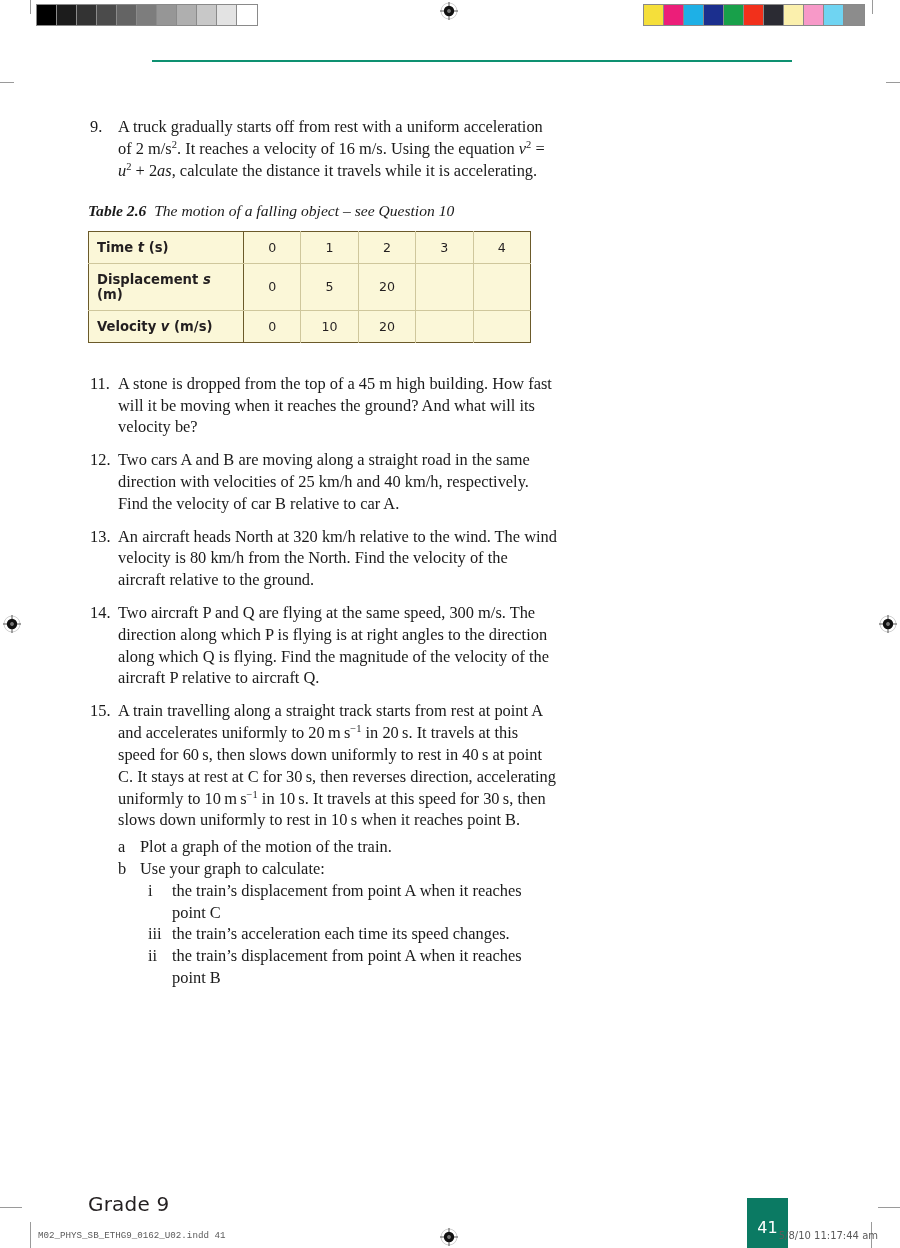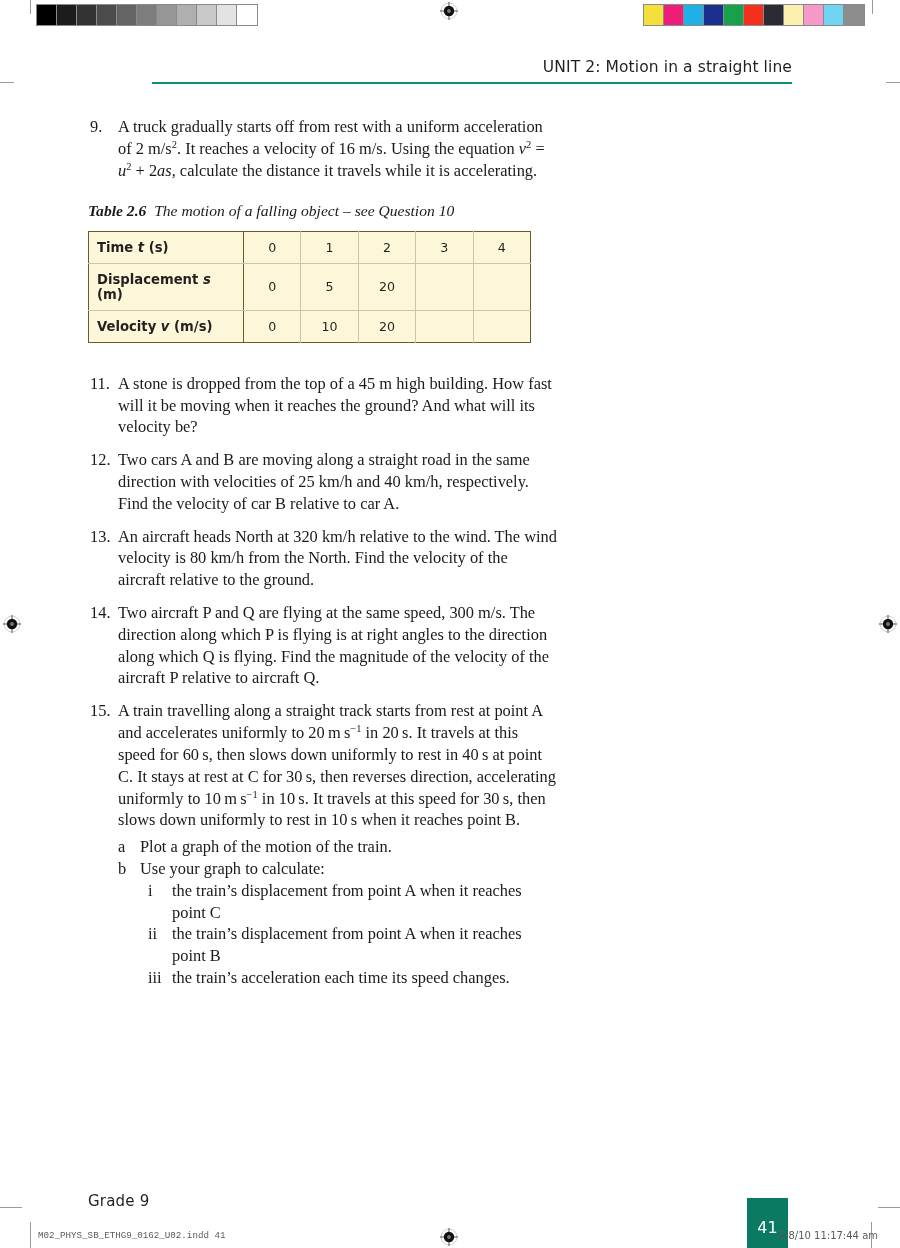--- a/index.html
+++ b/index.html
@@ -166,21 +166,21 @@
     flex: 0 0 24px;
   }
   .sub-item .sub-body { flex: 1 1 auto; }
 
   
   #grade-label {
     position: absolute;
     left: 88px;
     top: 1192px;
     font-family: "DejaVu Sans", sans-serif;
-    font-size: 15px;
+    font-size: 20px;
     color: #231f20;
     letter-spacing: 0.2px;
   }
   #page-badge {
     position: absolute;
     left: 747px;
     top: 1172px;
     width: 41px;
     height: 58px;
     background: #0b7a63;
@@ -292,21 +292,20 @@
   <svg width="18" height="18" viewBox="0 0 18 18">
     <circle cx="9" cy="9" r="8" fill="none" stroke="#bdbdbd" stroke-width="0.7"></circle>
     <circle cx="9" cy="9" r="5.2" fill="#111111"></circle>
     <circle cx="9" cy="9" r="1.7" fill="#ffffff"></circle>
     <line x1="9" y1="0" x2="9" y2="18" stroke="#111111" stroke-width="0.7"></line>
     <line x1="0" y1="9" x2="18" y2="9" stroke="#111111" stroke-width="0.7"></line>
   </svg>
 </div>
 
 <div id="running-head">
-  <div class="head-text">UNIT 2: Motion in a straight line</div>
   <div class="head-rule" style="background: rgb(14, 145, 113);"></div>
 </div>
 
 <div id="content">
 
   <div class="q-item">
     <div class="q-num">9.</div>
     <div class="q-body">A truck gradually starts off from rest with a uniform acceleration of 2 m/s<sup>2</sup>. It reaches a velocity of 16 m/s. Using the equation <i>v</i><sup>2</sup> = <i>u</i><sup>2</sup> + 2<i>as</i>, calculate the distance it travels while it is accelerating.</div>
   </div>
 
@@ -380,26 +379,26 @@
     </div>
     <div class="sub-item">
       <div class="sub-label">b</div>
       <div class="sub-body">Use your graph to calculate:</div>
     </div>
     <div class="sub-item level2">
       <div class="sub-label">i</div>
       <div class="sub-body">the train’s displacement from point A when it reaches point C</div>
     </div>
     <div class="sub-item level2">
+      <div class="sub-label">iii</div>
+      <div class="sub-body">the train’s acceleration each time its speed changes.</div>
+    </div>
+    <div class="sub-item level2">
       <div class="sub-label">ii</div>
       <div class="sub-body">the train’s displacement from point A when it reaches point B</div>
-    </div>
-    <div class="sub-item level2">
-      <div class="sub-label">iii</div>
-      <div class="sub-body">the train’s acceleration each time its speed changes.</div>
     </div>
   </div>
 
 </div>
 
 <div id="grade-label">Grade 9</div>
 <div id="page-badge" style="background: rgb(11, 122, 99);">41</div>
 
 <div class="slug-rule-v" style="left:30px; top:1222px;"></div>
 <div class="slug-rule-v" style="left:871px; top:1222px;"></div>

